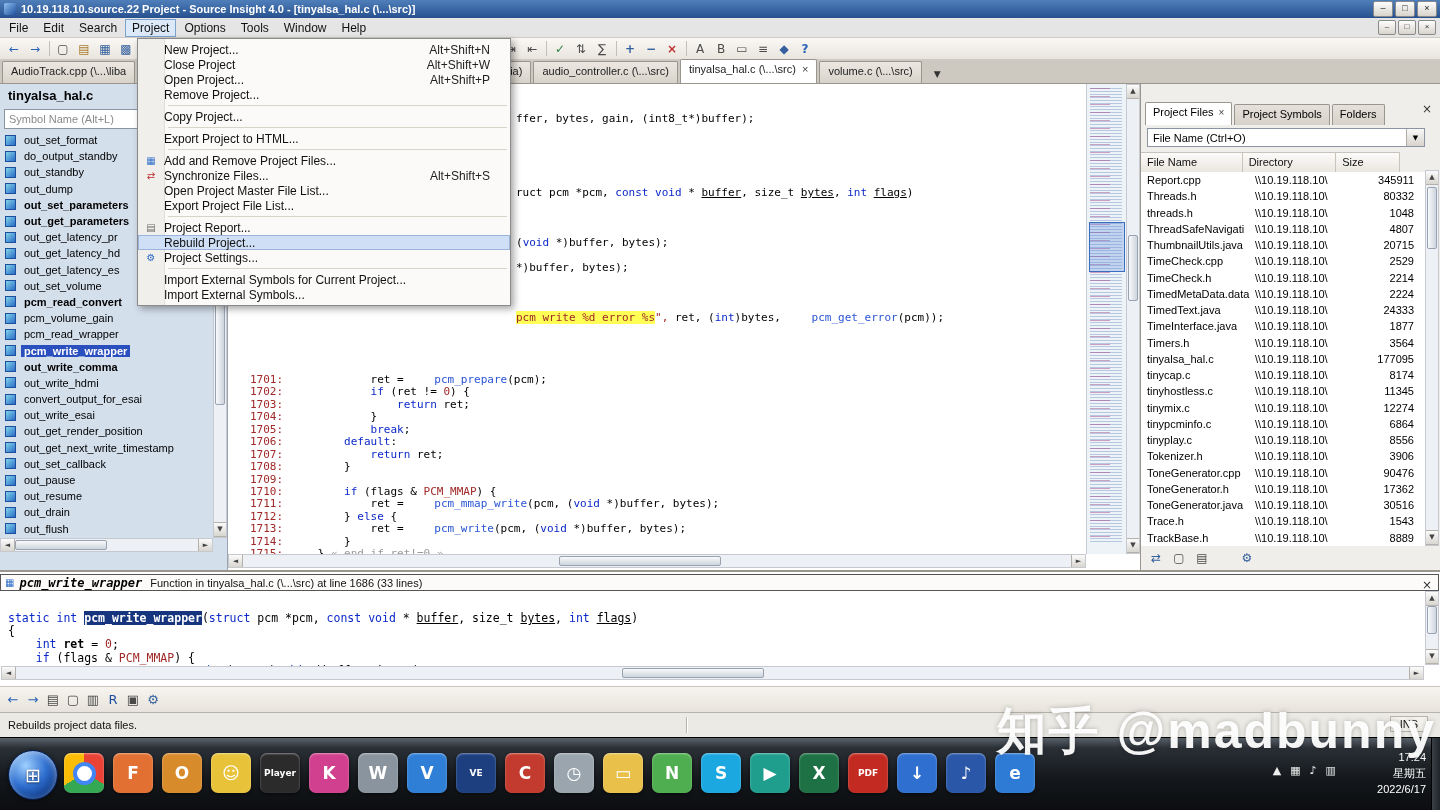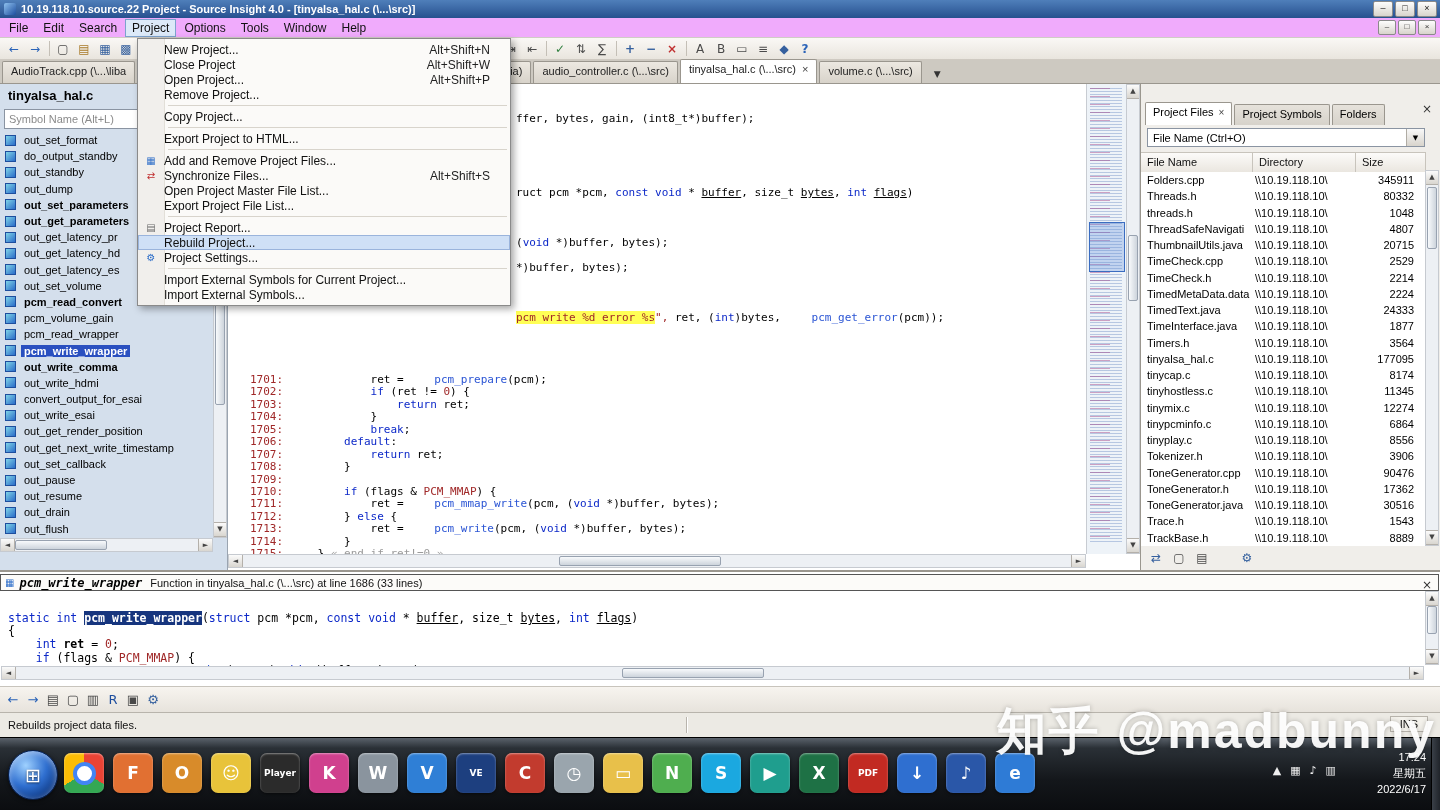--- a/index.html
+++ b/index.html
@@ -11,21 +11,21 @@
   .titlebar{position:absolute;left:0;top:0;width:100%;height:18px;
     background:linear-gradient(180deg,#4f7fba,#27508f);color:#fff;font-size:11px;font-weight:bold;
     display:flex;align-items:center;padding-left:4px;box-sizing:border-box;}
   .app-icon{width:12px;height:12px;background:linear-gradient(135deg,#8fc1ef,#1d4e9e);
     border-radius:2px;margin-right:5px;flex:none;}
   .win-controls{margin-left:auto;display:flex;gap:2px;padding-right:3px;}
   .win-btn{width:18px;height:14px;background:linear-gradient(#fdfdfd,#d8d4cc);border:1px solid #8a8a8a;
     font-size:9px;line-height:12px;text-align:center;color:#222;border-radius:2px;font-weight:normal;}
 
   
-  .menubar{position:absolute;top:18px;height:20px;width:100%;background:#f0abfc;
+  .menubar{position:absolute;top:18px;height:20px;width:100%;background:#e5e5e5;
     border-bottom:1px solid #d0ccc4;display:flex;align-items:center;font-size:12px;
     padding-left:2px;box-sizing:border-box;}
   .menu-items{display:flex;align-items:center;}
   .menu-item{padding:2px 7px;margin-right:1px;color:#111;}
   .menu-item.active{background:#dce9f8;border:1px solid #7da2ce;padding:1px 6px;}
   .menu-right{margin-left:auto;display:flex;padding-right:4px;}
   .mdi-btn{width:16px;height:13px;border:1px solid #8a8a8a;background:linear-gradient(#fdfdfd,#d8d4cc);
     font-size:8px;line-height:11px;text-align:center;margin-left:2px;border-radius:2px;color:#333;}
 
   
@@ -113,21 +113,21 @@
     border:1px solid #9a968e;border-bottom:none;margin-right:2px;border-radius:2px 2px 0 0;white-space:nowrap;}
   .rp-tab.active{background:#fff;height:19px;}
   .rp-tab-close{margin-left:5px;font-size:10px;color:#444;}
   .rp-close{position:absolute;right:8px;top:18px;font-size:12px;color:#333;}
   .rp-combo{position:absolute;left:6px;top:44px;width:278px;height:19px;background:#fff;
     border:1px solid #8a94a2;font-size:11px;display:flex;align-items:center;padding-left:5px;box-sizing:border-box;}
   .combo-arrow{margin-left:auto;width:17px;height:17px;background:linear-gradient(#f8f8f8,#d8d4cc);
     border-left:1px solid #b0aca4;display:flex;align-items:center;justify-content:center;font-size:7px;
     font-family:"DejaVu Sans",sans-serif;}
   .combo-arrow::after{content:"▼";}
-  .rp-header{position:absolute;left:0;top:68px;width:285px;height:20px;display:flex;
+  .rp-header{position:absolute;left:0;top:68px;width:259px;height:20px;display:flex;
     background:linear-gradient(#fcfbf9,#e9e5de);border-top:1px solid #c8c4bc;border-bottom:1px solid #b8b4ac;}
   .rp-hcell{font-size:11px;padding:3px 0 0 6px;border-right:1px solid #c8c4bc;box-sizing:border-box;color:#111;}
   .rp-hcell.col0{width:112px;} .rp-hcell.col1{width:103px;} .rp-hcell.col2{width:70px;}
   .rp-grid{position:absolute;left:0;top:88px;width:285px;height:374px;background:#fff;overflow:hidden;}
   .file-row{height:16.26px;display:flex;align-items:center;font-size:11px;}
   .file-cell{white-space:nowrap;overflow:hidden;box-sizing:border-box;}
   .file-cell.col0{width:112px;padding-left:6px;}
   .file-cell.col1{width:103px;padding-left:2px;}
   .file-cell.col2{width:62px;text-align:right;padding-right:4px;}
   .rp-footer{position:absolute;left:8px;top:466px;display:flex;gap:9px;align-items:center;height:16px;}
@@ -456,21 +456,21 @@
       <span data-name="file-name-combo-value">File Name (Ctrl+O)</span>
       <span class="combo-arrow" data-name="combo-dropdown-icon"></span>
     </div>
     <div class="rp-header" data-name="file-table-header">
         <span class="rp-hcell col0" data-name="column-header-file-name">File Name</span>
         <span class="rp-hcell col1" data-name="column-header-directory">Directory</span>
         <span class="rp-hcell col2" data-name="column-header-size">Size</span>
       </div>
     <div class="rp-grid" data-name="file-table">
         <div class="file-row" data-name="file-row">
-          <span class="file-cell col0" data-name="file-name">Folders.cpp</span>
+          <span class="file-cell col0" data-name="file-name">Report.cpp</span>
           <span class="file-cell col1" data-name="file-directory">\\10.19.118.10\</span>
           <span class="file-cell col2" data-name="file-size">345911</span>
         </div>
         <div class="file-row" data-name="file-row">
           <span class="file-cell col0" data-name="file-name">Threads.h</span>
           <span class="file-cell col1" data-name="file-directory">\\10.19.118.10\</span>
           <span class="file-cell col2" data-name="file-size">80332</span>
         </div>
         <div class="file-row" data-name="file-row">
           <span class="file-cell col0" data-name="file-name">threads.h</span>

